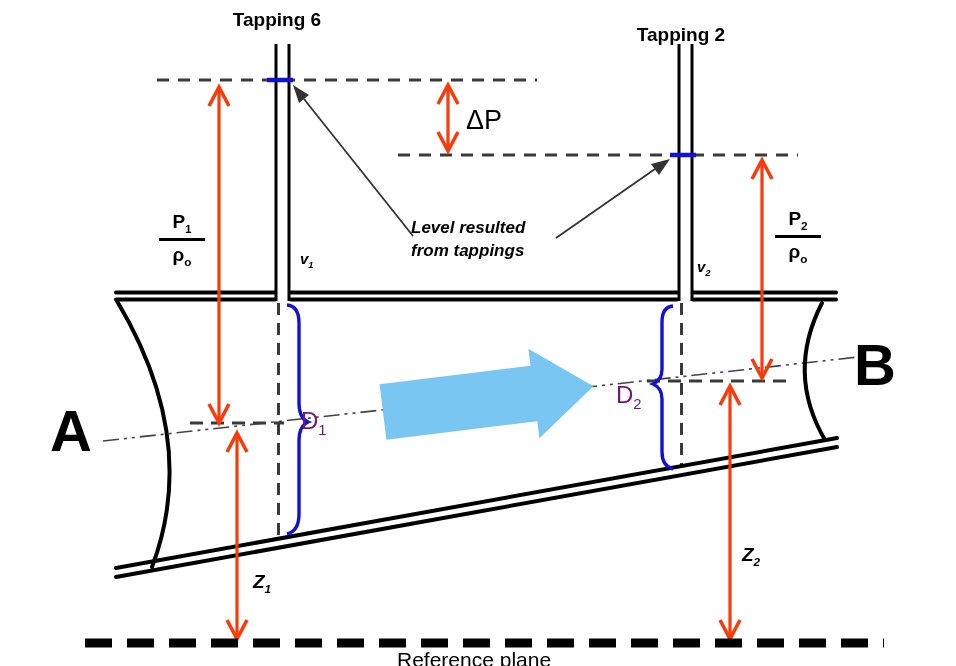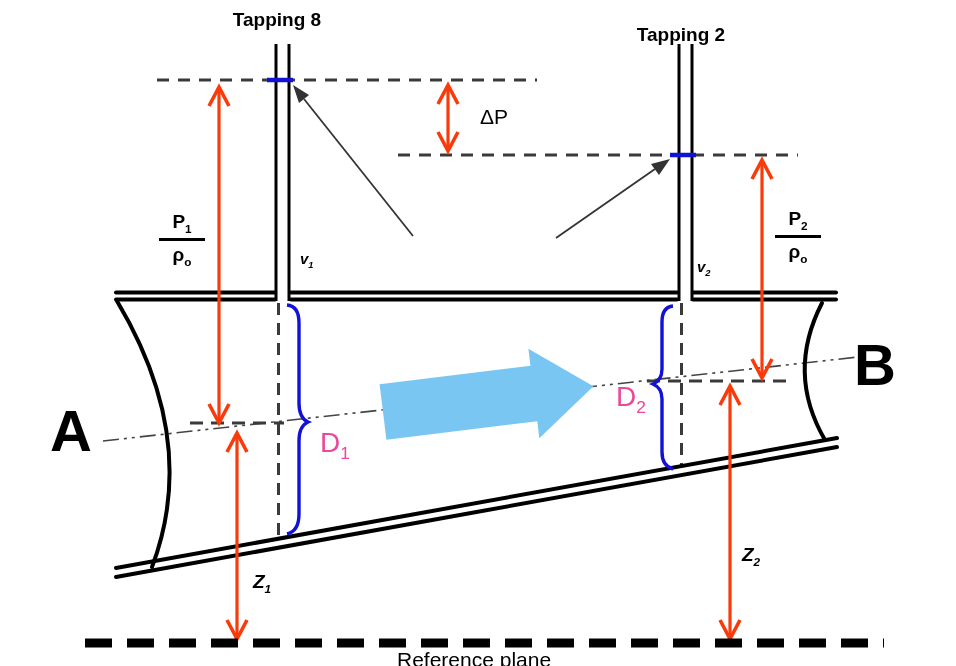--- a/index.html
+++ b/index.html
@@ -7,22 +7,22 @@
     position:relative;width:956px;height:666px;background:#ffffff;overflow:hidden;
     font-family:"Liberation Sans", sans-serif;color:#000;
   }
   .stage svg{position:absolute;left:0;top:0;}
   .lbl{position:absolute;white-space:nowrap;}
   .title{font-weight:bold;font-size:19px;text-align:center;width:112px;}
   .bigpoint{font-weight:bold;font-size:58px;line-height:1;}
   .note{font-style:italic;font-weight:bold;font-size:17px;line-height:23px;}
   .vlabel{font-weight:bold;font-style:italic;font-size:15px;text-align:right;}
   .zlabel{font-weight:bold;font-style:italic;font-size:19px;}
-  .dlabel{color:#ec4899;font-size:28px;}
-  .dp{font-size:21px;margin-left:14px;}
+  .dlabel{color:#701a75;font-size:24px;}
+  .dp{font-size:27px;}
   .ref{font-size:21px;margin-top:44px;}
   sub{font-size:62%;}
   .frac{position:absolute;text-align:center;font-weight:bold;font-size:19px;min-width:46px;}
   .frac .num{display:block;border-bottom:3px solid #000;padding:0 4px 3px 4px;}
   .frac .den{display:block;padding-top:3px;}
 </style>
 </head>
 <body>
 
 <div class="stage">
@@ -110,39 +110,43 @@
       <polygon points="293,85 309,95 299,103" fill="#333"></polygon>
     </g>
     <g>
       <line x1="556" y1="238" x2="655" y2="169" stroke="#333" stroke-width="1.8"></line>
       <polygon points="670,159 659,175 651,164" fill="#333"></polygon>
     </g>
 
     <line x1="85" y1="643" x2="884" y2="643" stroke="#000" stroke-width="9" stroke-dasharray="27 15"></line>
   </svg>
 
-  <div class="lbl title" style="left:221px;top:9px;">Tapping 8</div>
+  <div class="lbl title" style="left:221px;top:9px;">Tapping 6</div>
   <div class="lbl title" style="left:625px;top:24px;">Tapping 2</div>
 
   <div class="lbl dp" style="left:466px;top:105px;">ΔP</div>
 
+  <div class="lbl note" style="left:411px;top:216px;">
+    <span>Level resulted</span><br>
+    <span>from tappings</span>
+  </div>
 
   <div class="frac" style="left:159px;top:211px;">
     <span class="num"><span>P</span><sub>1</sub></span>
     <span class="den"><span>ρ</span><sub>o</sub></span>
   </div>
   <div class="frac" style="left:775px;top:208px;">
     <span class="num"><span>P</span><sub>2</sub></span>
     <span class="den"><span>ρ</span><sub>o</sub></span>
   </div>
 
   <div class="lbl vlabel" style="left:300px;top:250px;"><span>v</span><sub>1</sub></div>
   <div class="lbl vlabel" style="left:697px;top:258px;"><span>v</span><sub>2</sub></div>
 
-  <div class="lbl dlabel" style="left:320px;top:407px;margin-top:20px;"><span>D</span><sub>1</sub></div>
+  <div class="lbl dlabel" style="left:301px;top:407px;"><span>D</span><sub>1</sub></div>
   <div class="lbl dlabel" style="left:616px;top:381px;"><span>D</span><sub>2</sub></div>
 
   <div class="lbl zlabel" style="left:253px;top:571px;text-align:right;"><span>Z</span><sub>1</sub></div>
   <div class="lbl zlabel" style="left:742px;top:544px;"><span>Z</span><sub>2</sub></div>
 
   <div class="lbl bigpoint" style="left:50px;top:402px;">A</div>
   <div class="lbl bigpoint" style="left:854px;top:336px;">B</div>
 
   <div class="lbl ref" style="left:397px;top:604px;">Reference plane</div>
 </div>

